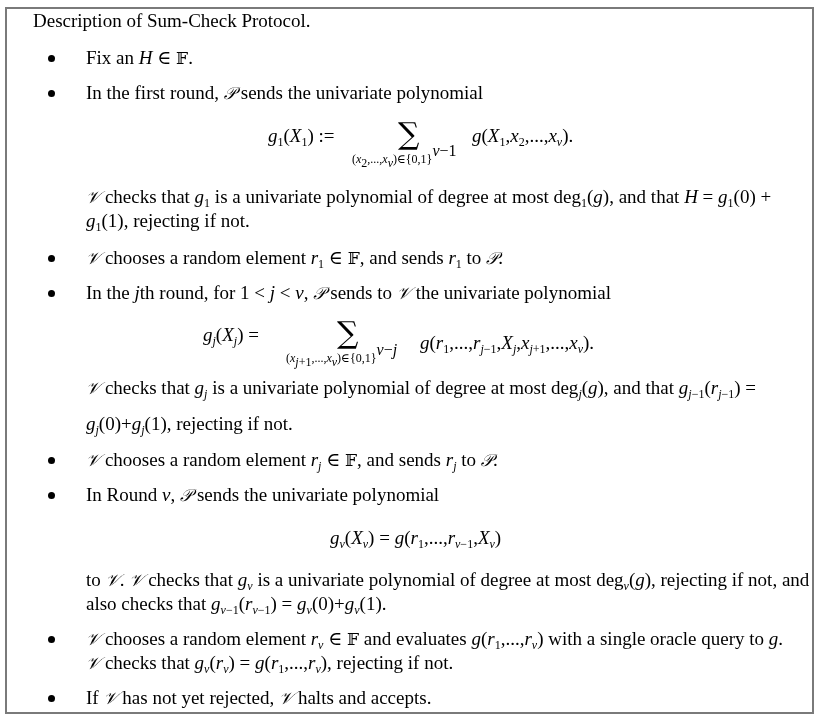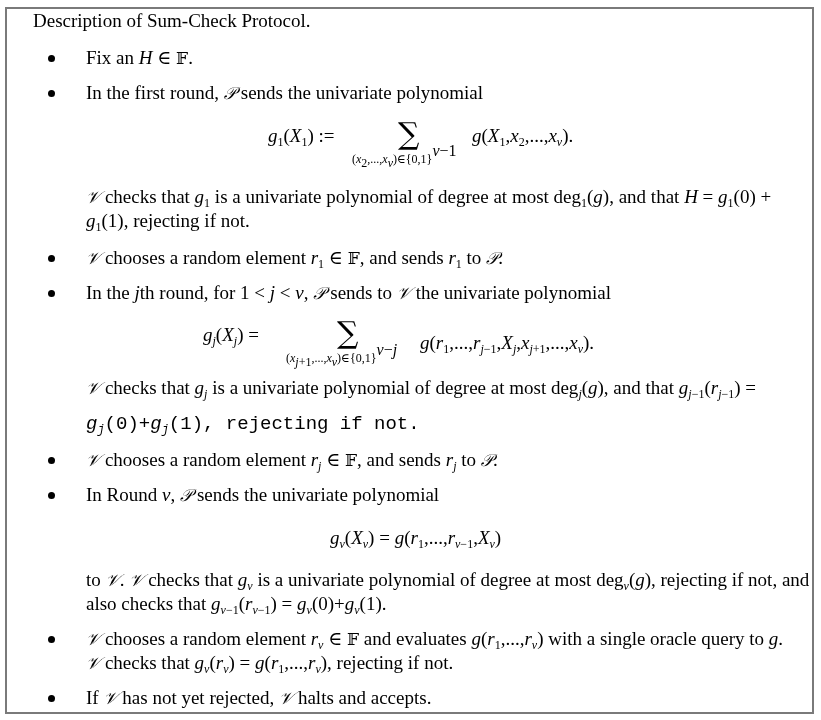--- a/index.html
+++ b/index.html
@@ -45,21 +45,21 @@
 
 <span class="bullet" style="left:48px; top:290px;"></span>
 <div class="line" style="left:66px; top:282px;">In the <span class="m">j</span>th round, for 1 &lt; <span class="m">j</span> &lt; <span class="m">v</span>, <span class="cal">𝒫</span> sends to <span class="cal">𝒱</span> the univariate polynomial</div>
 
 <div class="eq" style="left:203px; top:324px;"><span class="m">g<sub>j</sub></span>(<span class="m">X<sub>j</sub></span>) =</div>
 <div class="sigma" style="left:337px; top:318px;">∑</div>
 <div class="under" style="left:286px; top:350px;text-align:center;">(<span class="m">x<sub>j</sub></span><sub>+1</sub>,...,<span class="m">x<sub>v</sub></span>)∈{0,1}<sup><span class="m">v</span>−<span class="m">j</span></sup></div>
 <div class="eq" style="left:420px; top:324px;margin-top:8px;"><span class="m">g</span>(<span class="m">r</span><sub>1</sub>,...,<span class="m">r<sub>j</sub></span><sub>−1</sub>,<span class="m">X<sub>j</sub></span>,<span class="m">x<sub>j</sub></span><sub>+1</sub>,...,<span class="m">x<sub>v</sub></span>).</div>
 
 <div class="line" style="left:66px; top:377px;"><span class="cal">𝒱</span> checks that <span class="m">g<sub>j</sub></span> is a univariate polynomial of degree at most deg<sub><span class="m">j</span></sub>(<span class="m">g</span>), and that <span class="m">g<sub>j</sub></span><sub>−1</sub>(<span class="m">r<sub>j</sub></span><sub>−1</sub>) =</div>
-<div class="line" style="left:66px; top:413px;font-family:Liberation Mono, monospace;"><span class="m">g<sub>j</sub></span>(0)+<span class="m">g<sub>j</sub></span>(1), rejecting if not.</div>
+<div class="line" style="left:66px; top:413px;"><span class="m">g<sub>j</sub></span>(0)+<span class="m">g<sub>j</sub></span>(1), rejecting if not.</div>
 
 <span class="bullet" style="left:48px; top:457px;"></span>
 <div class="line" style="left:66px; top:449px;"><span class="cal">𝒱</span> chooses a random element <span class="m">r<sub>j</sub></span> ∈ <span class="bb">𝔽</span>, and sends <span class="m">r<sub>j</sub></span> to <span class="cal">𝒫</span>.</div>
 
 <span class="bullet" style="left:48px; top:492px;"></span>
 <div class="line" style="left:66px; top:484px;text-align:center;">In Round <span class="m">v</span>, <span class="cal">𝒫</span> sends the univariate polynomial</div>
 
 <div class="eq" style="left:330px; top:527px;"><span class="m">g<sub>v</sub></span>(<span class="m">X<sub>v</sub></span>) = <span class="m">g</span>(<span class="m">r</span><sub>1</sub>,...,<span class="m">r<sub>v</sub></span><sub>−1</sub>,<span class="m">X<sub>v</sub></span>)</div>
 
 <div class="line" style="left:66px; top:569px;">to <span class="cal">𝒱</span>. <span class="cal">𝒱</span> checks that <span class="m">g<sub>v</sub></span> is a univariate polynomial of degree at most deg<sub><span class="m">v</span></sub>(<span class="m">g</span>), rejecting if not, and</div>

